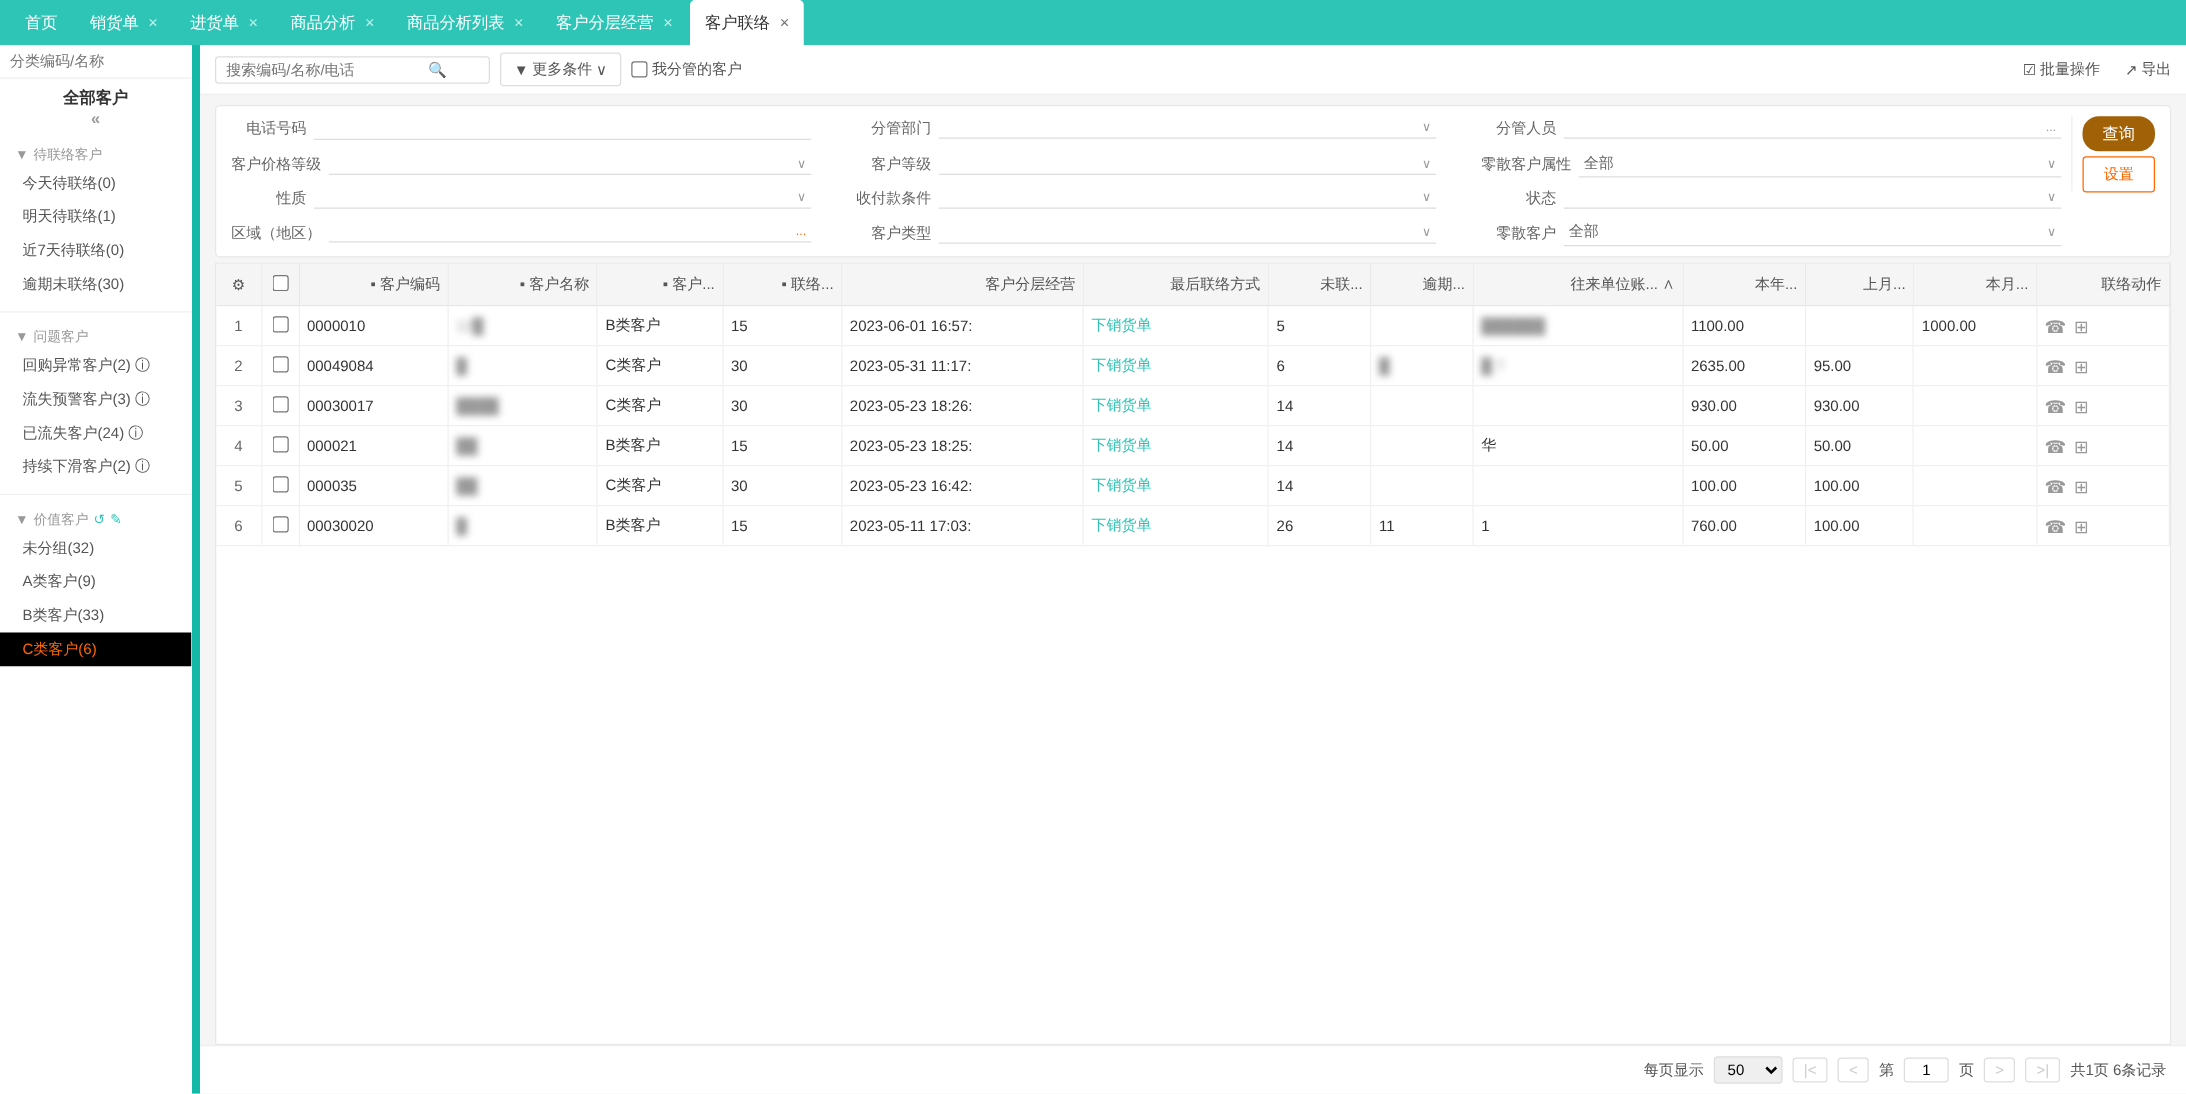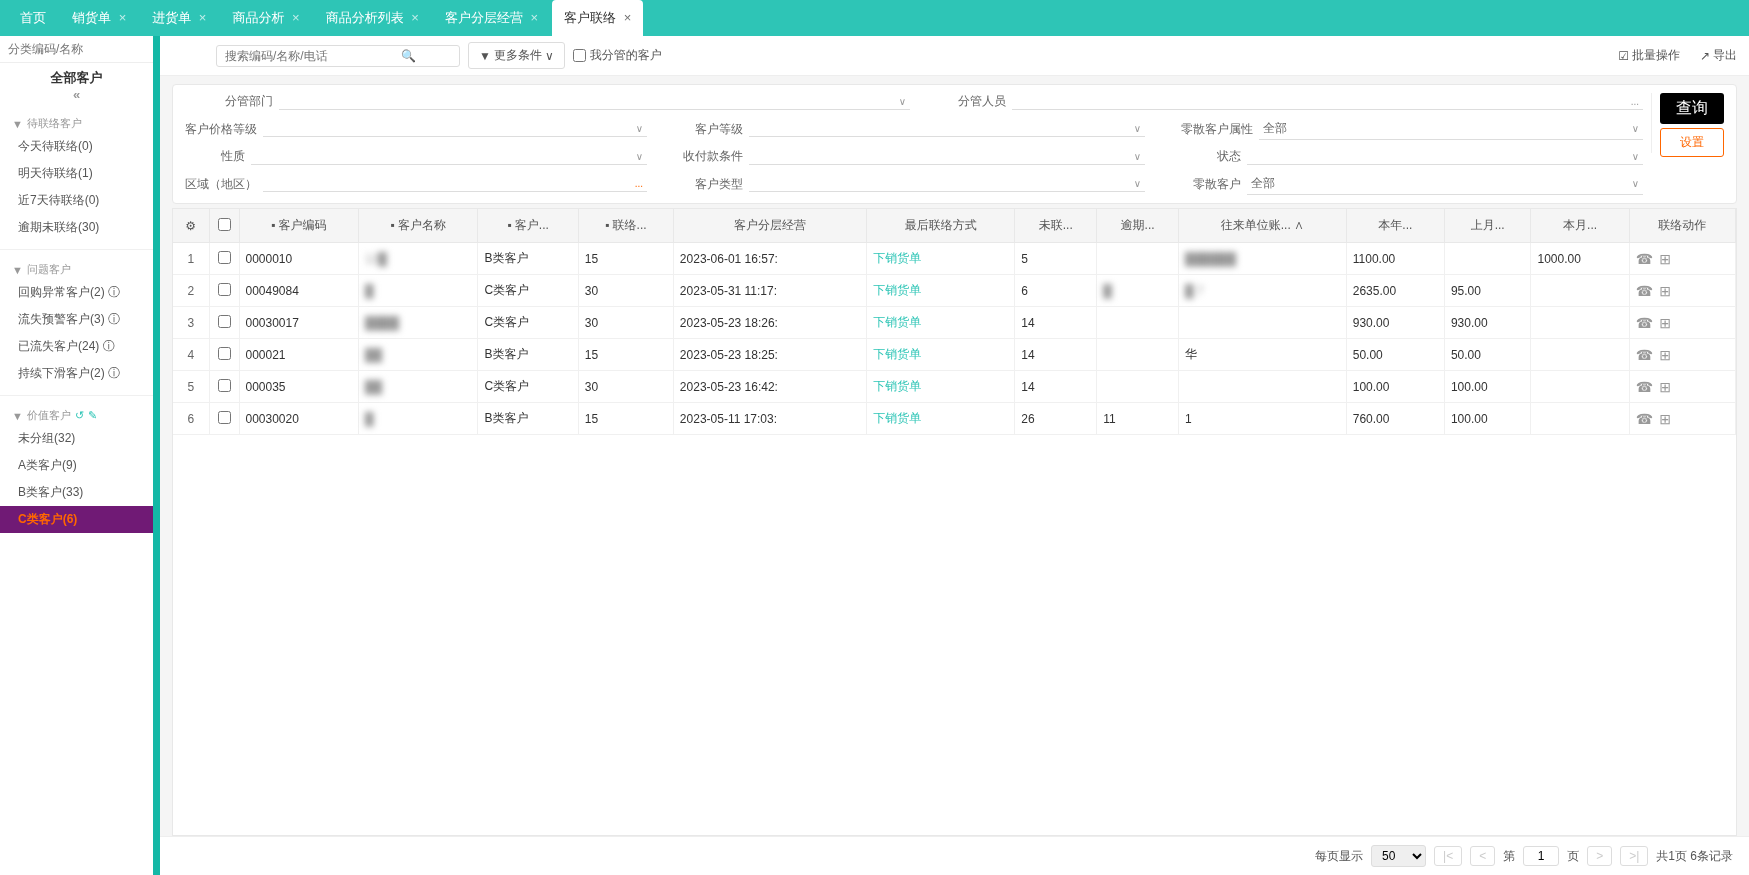--- a/index.html
+++ b/index.html
@@ -17,55 +17,55 @@
     
     .sidebar { width: 160px; background: #fff; border-right: 7px solid #14b8a6; display: flex; flex-direction: column; overflow-y: auto; flex-shrink: 0; }
     .sidebar-search { display: flex; align-items: center; padding: 6px 8px; border-bottom: 1px solid #eee; }
     .sidebar-search input { flex: 1; border: none; outline: none; font-size: 12px; color: #666; }
 
     .sidebar-section { padding: 4px 0; }
     .sidebar-all-customers { display: flex; align-items: center; justify-content: space-between; padding: 6px 12px; font-weight: bold; font-size: 13px; cursor: pointer; color: #333; flex-direction: column; }
     .sidebar-all-customers .collapse-icon { color: #999; }
     .sidebar-group-title { padding: 4px 12px 2px; color: #999; font-size: 11px; display: flex; align-items: center; gap: 4px; }
     .sidebar-item { padding: 5px 12px 5px 18px; cursor: pointer; color: #555; font-size: 12px; white-space: nowrap; overflow: hidden; text-overflow: ellipsis; }
-    .sidebar-item.active { background: #701a75; color: #ff6600; font-weight: bold; }
+    .sidebar-item.active { background: #000000; color: #ff6600; font-weight: normal; }
     .sidebar-divider { height: 1px; background: #f0f0f0; margin: 4px 0; }
 
     
     .content { flex: 1; display: flex; flex-direction: column; overflow: hidden; }
 
     
     .toolbar { display: flex; align-items: center; padding: 6px 12px; background: #fff; border-bottom: 1px solid #eee; gap: 8px; }
-    .toolbar-search { display: flex; align-items: center; border: 1px solid #ddd; border-radius: 3px; padding: 3px 8px; gap: 16px; width: 244px; margin-left: 44px; }
+    .toolbar-search { display: flex; align-items: center; border: 1px solid #ddd; border-radius: 3px; padding: 3px 8px; gap: 2px; width: 220px; }
     .toolbar-search input { border: none; outline: none; font-size: 12px; width: 160px; }
     .toolbar-btn { display: flex; align-items: center; gap: 3px; padding: 4px 10px; border: 1px solid #ddd; border-radius: 3px; cursor: pointer; background: #fff; font-size: 12px; color: #555; }
     .checkbox-label { display: flex; align-items: center; gap: 4px; font-size: 12px; color: #555; cursor: pointer; }
     .spacer { flex: 1; }
     .btn-batch { display: flex; align-items: center; gap: 3px; font-size: 12px; color: #555; cursor: pointer; }
     .btn-export { display: flex; align-items: center; gap: 3px; font-size: 12px; color: #555; cursor: pointer; }
 
     
     .filter-panel { background: #fff; border: 1px solid #e8e8e8; margin: 8px 12px 4px; border-radius: 4px; padding: 8px 12px; }
     .filter-row { display: flex; align-items: center; gap: 8px; margin-bottom: 8px; }
     .filter-row:last-child { margin-bottom: 0; }
     .filter-item { display: flex; align-items: center; gap: 6px; flex: 1; }
     .filter-label { color: #666; font-size: 12px; white-space: nowrap; min-width: 60px; text-align: right; }
     .filter-input { flex: 1; border: none; border-bottom: 1px solid #ddd; outline: none; font-size: 12px; padding: 2px 4px; }
     .filter-select { flex: 1; display: flex; align-items: center; border-bottom: 1px solid #ddd; padding: 2px 4px; cursor: pointer; justify-content: space-between; font-size: 12px; color: #666; }
     .filter-select .chevron { color: #999; font-size: 10px; }
-    .filter-btn-query { background: #000000; color: #fff; border: none; border-radius: 3px; padding: 5px 16px; cursor: pointer; font-size: 16px; }
+    .filter-btn-query { background: #a16207; color: #fff; border: none; border-radius: 13px; padding: 5px 16px; cursor: pointer; font-size: 13px; }
     .filter-btn-setting { background: #fff; color: #ff6600; border: 1px solid #ff6600; border-radius: 3px; padding: 5px 16px; cursor: pointer; font-size: 12px; }
     .filter-actions { display: flex; flex-direction: column; gap: 4px; }
     .filter-divider { width: 1px; background: #eee; height: 60px; margin: 0 8px; }
 
     
     .table-container { flex: 1; overflow: auto; margin: 0 12px; background: #fff; border: 1px solid #e8e8e8; }
     table { width: 100%; border-collapse: collapse; font-size: 12px; }
     thead tr { background: #f5f5f5; }
-    thead th { padding: 8px 6px; border-bottom: 1px solid #e8e8e8; border-right: 1px solid #e8e8e8; text-align: center; color: #555; font-weight: normal; white-space: nowrap; position: sticky; top: 0; background: #f5f5f5; z-index: 10; }
+    thead th { padding: 8px 6px; border-bottom: 1px solid #e8e8e8; border-right: 1px solid #e8e8e8; text-align: right; color: #555; font-weight: normal; white-space: nowrap; position: sticky; top: 0; background: #f5f5f5; z-index: 10; }
     thead th.sortable { cursor: pointer; }
     tbody tr { border-bottom: 1px solid #f0f0f0; }
     tbody td { padding: 7px 6px; border-right: 1px solid #f0f0f0; color: #333; white-space: nowrap; }
     .link-text { color: #2ec5b6; cursor: pointer; text-decoration: none; }
     .action-icons { display: flex; gap: 6px; align-items: center; }
     .action-icon { color: #999; cursor: pointer; font-size: 14px; }
 
     
     .pagination { display: flex; align-items: center; justify-content: flex-end; padding: 8px 16px; background: #fff; border-top: 1px solid #eee; gap: 8px; font-size: 12px; color: #555; }
     .page-select { border: 1px solid #ddd; border-radius: 3px; padding: 2px 6px; font-size: 12px; }
@@ -189,20 +189,24 @@
         <span>↗</span>
         <span>导出</span>
       </div>
     </div>
 
     <div class="filter-panel">
       <div style="display:flex; gap:0;">
         <div style="flex:1;">
 
           <div class="filter-row">
+            <div class="filter-item">
+              <span class="filter-label">电话号码</span>
+              <input class="filter-input" value="" style="">
+            </div>
             <div style="width:20px;"></div>
             <div class="filter-item">
               <span class="filter-label">分管部门</span>
               <div class="filter-select">
                 <span></span>
                 <span class="chevron">∨</span>
               </div>
             </div>
             <div style="width:20px;"></div>
             <div class="filter-item">

